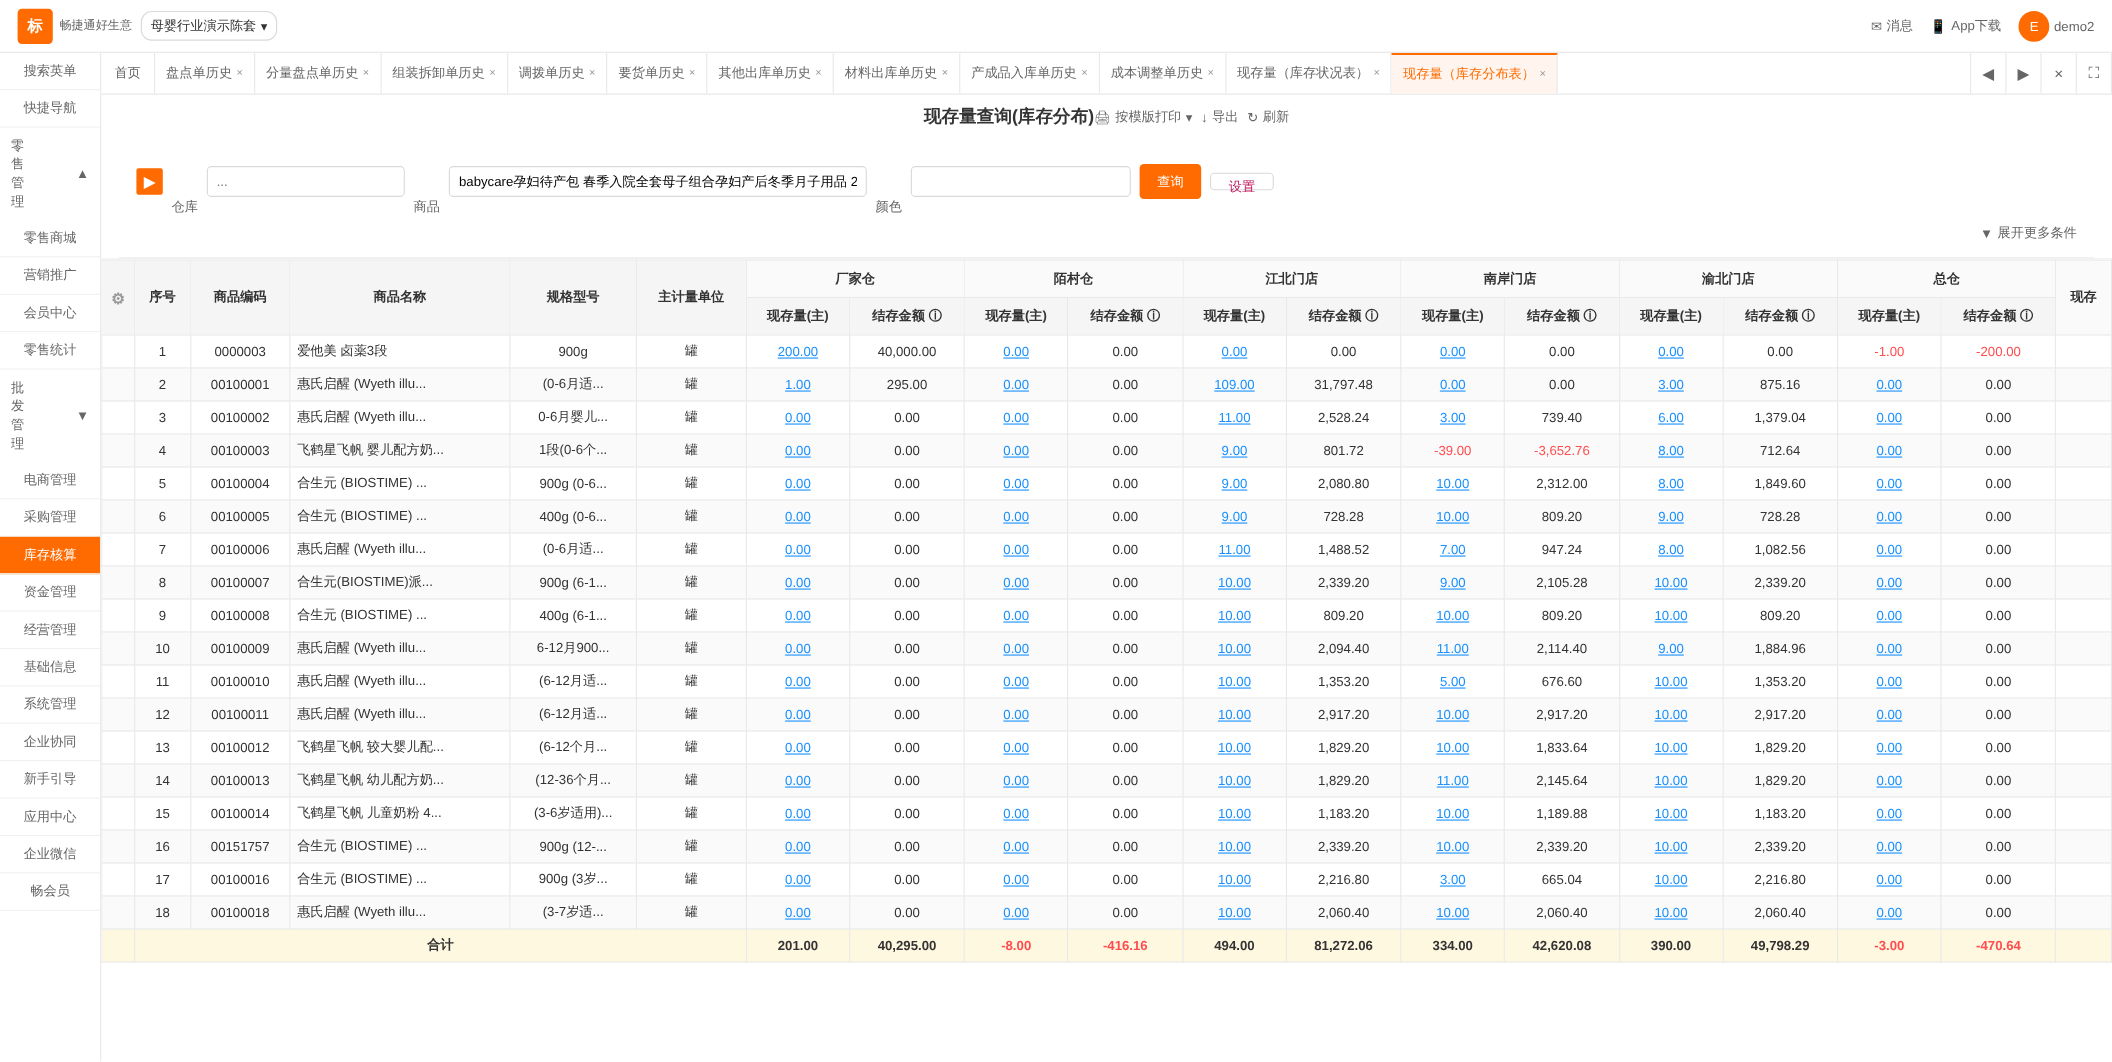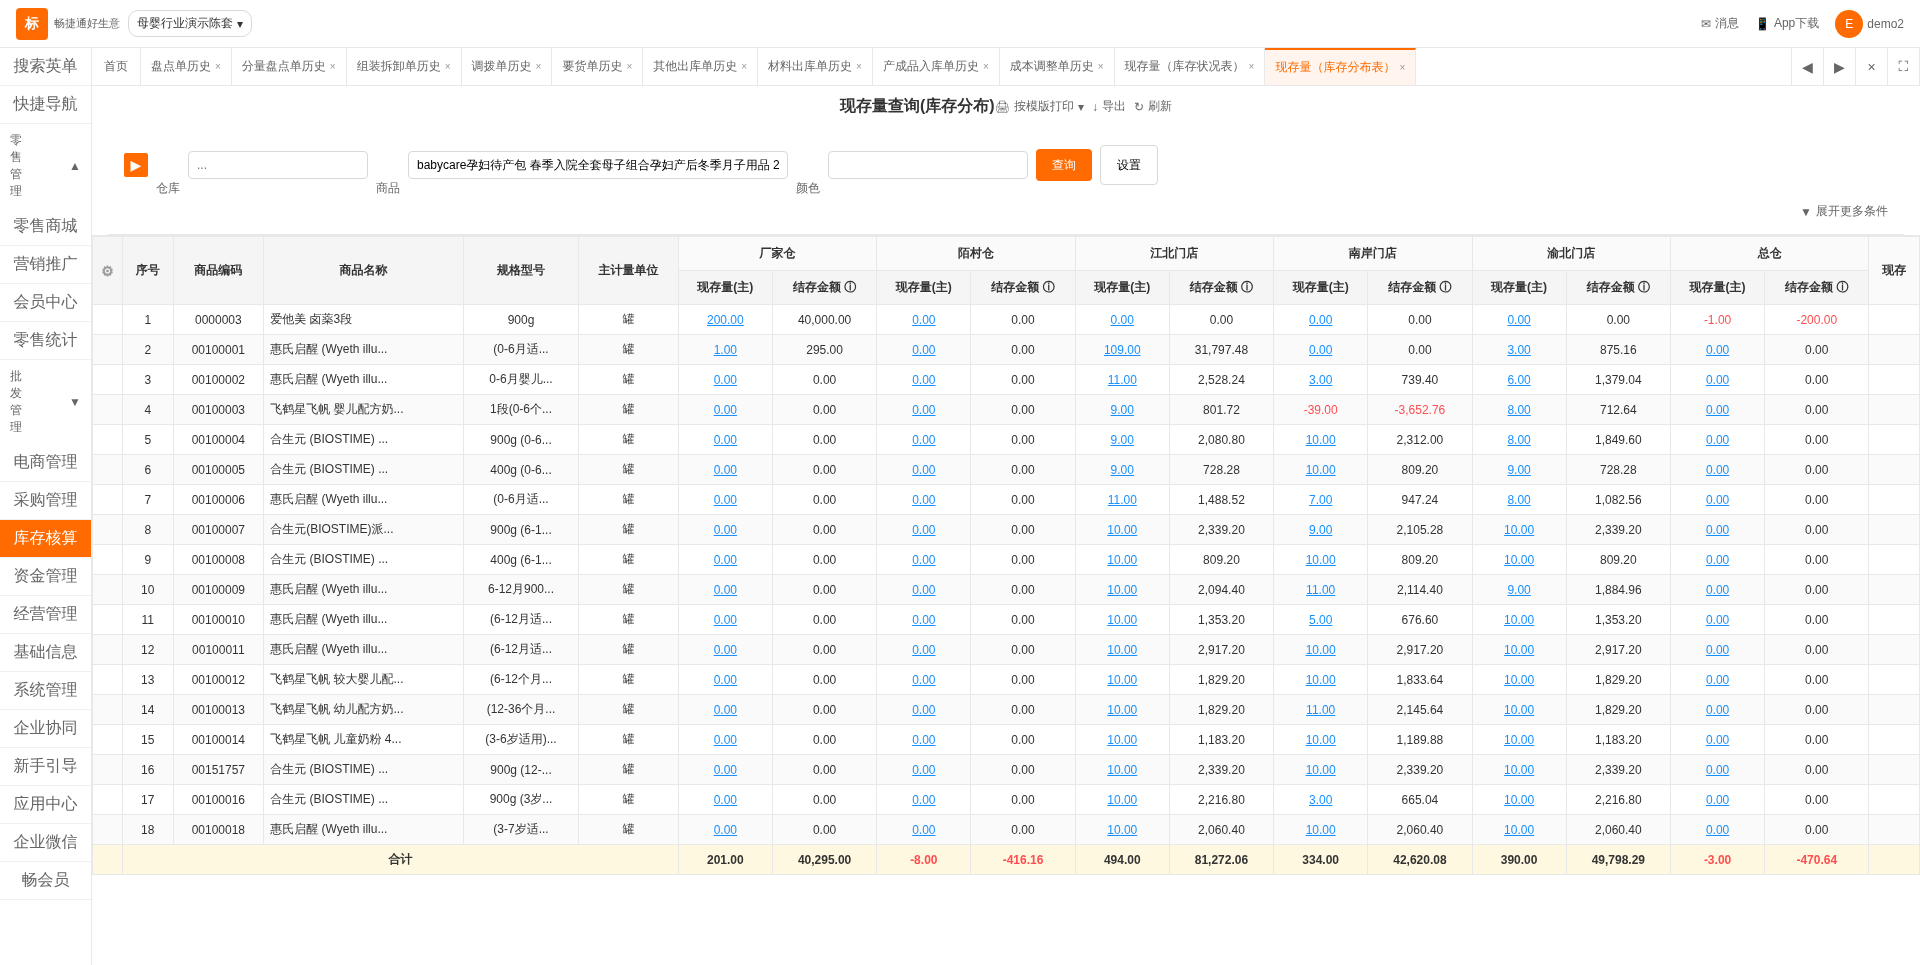--- a/index.html
+++ b/index.html
@@ -11,21 +11,21 @@
     .logo { display: flex; align-items: center; gap: 6px; }
     .logo-icon { width: 32px; height: 32px; background: #ff6b00; border-radius: 4px; display: flex; align-items: center; justify-content: center; color: white; font-weight: bold; font-size: 14px; }
     .logo-text { font-size: 11px; color: #666; line-height: 1.3; }
     .store-selector { display: flex; align-items: center; gap: 4px; border: 1px solid #d9d9d9; padding: 4px 8px; border-radius: 10px; cursor: pointer; font-size: 12px; }
     .top-bar-right { display: flex; align-items: center; gap: 16px; }
     .top-btn { display: flex; align-items: center; gap: 4px; font-size: 12px; color: #666; cursor: pointer; }
     .avatar { width: 28px; height: 28px; border-radius: 50%; background: #ff6b00; color: white; display: flex; align-items: center; justify-content: center; font-size: 12px; }
     
     
     .sidebar { position: fixed; left: 0; top: 48px; bottom: 0; width: 92px; background: #fff; border-right: 1px solid #e8e8e8; overflow-y: auto; z-index: 90; }
-    .sidebar-item { padding: 8px 4px; text-align: center; cursor: pointer; font-size: 16px; color: #666; border-bottom: 1px solid #f0f0f0; }
+    .sidebar-item { padding: 8px 4px; text-align: center; cursor: pointer; font-size: 12px; color: #666; border-bottom: 1px solid #f0f0f0; }
     .sidebar-item.active { background: #ff6b00; color: white; }
     .sidebar-sub { display: flex; align-items: center; justify-content: space-between; padding: 8px 10px; cursor: pointer; font-size: 12px; color: #666; gap: 40px; }
     
     
     .tab-bar { position: fixed; top: 48px; left: 92px; right: 0; height: 38px; background: #fff; border-bottom: 1px solid #e8e8e8; display: flex; align-items: center; overflow: hidden; z-index: 85; }
     .tab-item { display: flex; align-items: center; gap: 4px; padding: 0 10px; height: 38px; border-right: 1px solid #e8e8e8; font-size: 12px; white-space: nowrap; cursor: pointer; color: #666; flex-shrink: 0; }
     .tab-item.active { color: #ff6b00; background: #fff5ee; border-top: 2px solid #ff6b00; }
     .tab-item .tab-close { color: #999; font-size: 10px; cursor: pointer; }
     .tab-home { padding: 0 12px; height: 38px; display: flex; align-items: center; font-size: 12px; color: #666; cursor: pointer; border-right: 1px solid #e8e8e8; }
     .tab-nav-btns { display: flex; align-items: center; margin-left: auto; border-left: 1px solid #e8e8e8; }
@@ -44,21 +44,21 @@
     
     .filter-area { background: #fff; padding: 8px 16px; border-bottom: 1px solid #e8e8e8; }
     .filter-row { display: flex; align-items: center; gap: 8px; margin-bottom: 6px; }
     .filter-expand-btn { width: 24px; height: 24px; background: #ff6b00; color: white; border: none; cursor: pointer; border-radius: 2px; font-size: 14px; display: flex; align-items: center; justify-content: center; flex-shrink: 0; }
     .filter-label { font-size: 12px; color: #666; white-space: nowrap; margin-top: 47px; }
     .filter-input { border: 1px solid #d9d9d9; border-radius: 4px; padding: 4px 8px; font-size: 12px; height: 28px; outline: none; }
     .filter-input-wide { width: 380px; }
     .filter-input-med { width: 180px; }
     .filter-color-input { border: 1px solid #d9d9d9; border-radius: 4px; padding: 4px 8px; font-size: 12px; height: 28px; width: 200px; }
     .btn-query { background: #ff6b00; color: white; border: none; padding: 4px 16px; border-radius: 4px; cursor: pointer; font-size: 12px; height: 32px; }
-    .btn-setting { background: white; color: #000000; border: 1px solid #d9d9d9; padding: 4px 16px; border-radius: 4px; cursor: pointer; font-size: 12px; height: 40px; }
+    .btn-setting { background: white; color: #be185d; border: 1px solid #d9d9d9; padding: 4px 16px; border-radius: 4px; cursor: pointer; font-size: 12px; height: 16px; }
     .expand-more { display: flex; align-items: center; gap: 4px; font-size: 12px; color: #666; cursor: pointer; margin-left: auto; }
     
     
     .table-container { flex: 1; overflow: auto; background: #fff; margin: 0; }
     table { width: 100%; border-collapse: collapse; font-size: 12px; min-width: 1600px; }
     thead th { background: #f5f5f5; padding: 8px 6px; text-align: center; border: 1px solid #e8e8e8; font-weight: bold; color: #333; white-space: nowrap; position: sticky; top: 0; z-index: 10; }
     thead th.group-header { background: #fafafa; }
     tbody td { padding: 6px 6px; text-align: center; border: 1px solid #e8e8e8; white-space: nowrap; }
     tbody tr.even { background: #fafafa; }
     tbody tr.footer-row { background: #fff8e1; font-weight: bold; }

